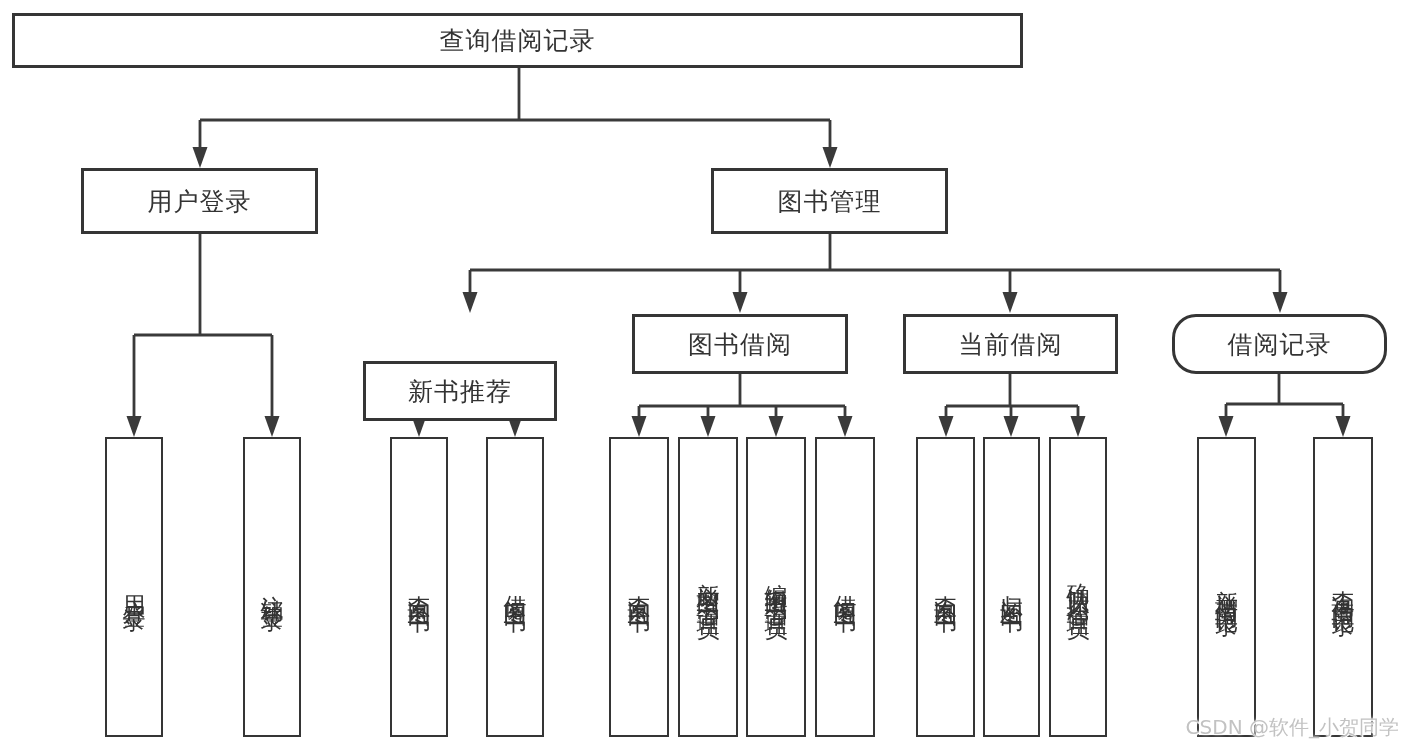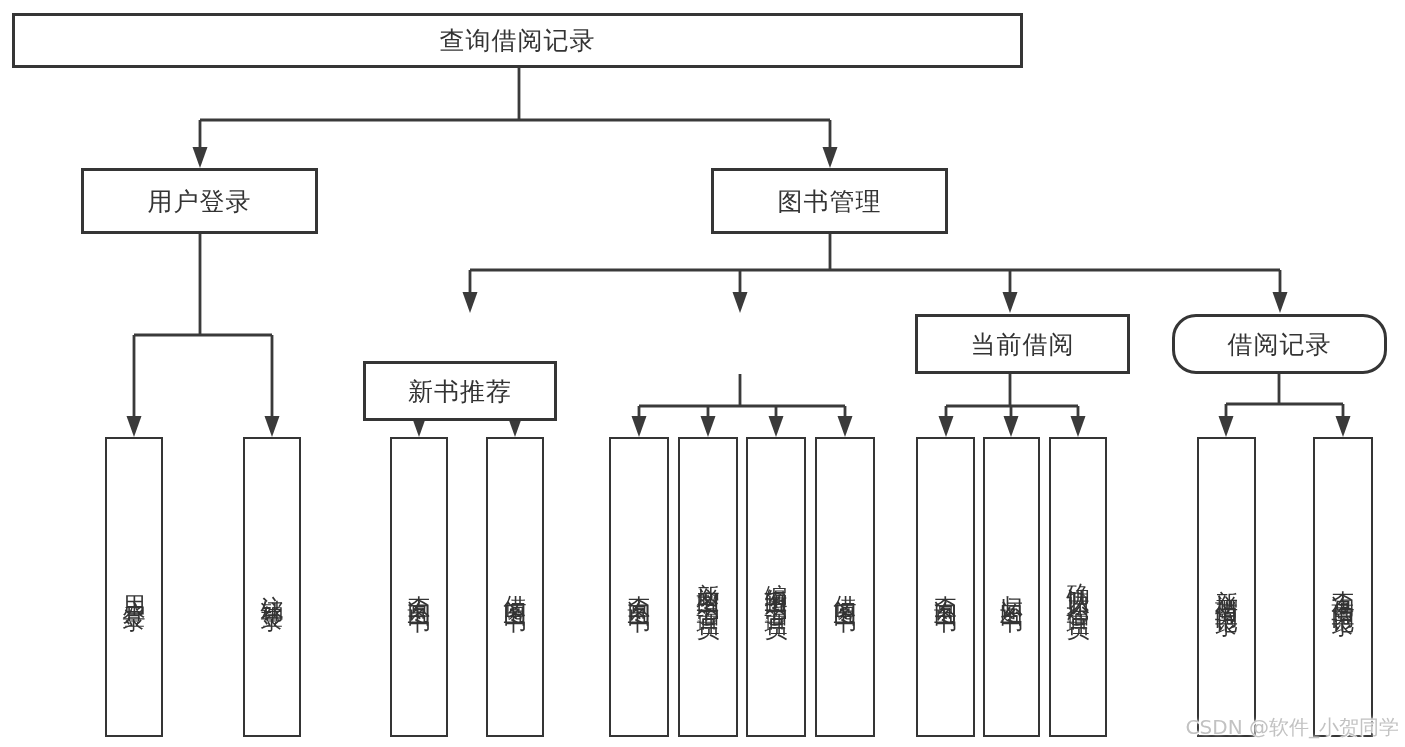--- a/index.html
+++ b/index.html
@@ -65,21 +65,21 @@
     line-height:1;
     top:437px;
     height:300px;
   }
   
   .n-root{left:12px;top:13px;width:1011px;height:55px;}
   .n-user{left:81px;top:168px;width:237px;height:66px;}
   .n-mgmt{left:711px;top:168px;width:237px;height:66px;}
   .n-rec{left:363px;top:313px;width:194px;height:60px;margin-top:48px;}
   .n-bor{left:632px;top:314px;width:216px;height:60px;}
-  .n-cur{left:903px;top:314px;width:215px;height:60px;margin-left:12px;}
+  .n-cur{left:903px;top:314px;width:215px;height:60px;}
   .n-recs{left:1172px;top:314px;width:215px;height:60px;border-radius:24px;}
   .lf-u1{left:105px;width:58px;}
   .lf-u2{left:243px;width:58px;}
   .lf-r1{left:390px;width:58px;}
   .lf-r2{left:486px;width:58px;}
   .lf-b1{left:609px;width:60px;}
   .lf-b2{left:678px;width:60px;}
   .lf-b3{left:746px;width:60px;}
   .lf-b4{left:815px;width:60px;}
   .lf-c1{left:916px;width:59px;}
@@ -161,20 +161,21 @@
       <polygon points="1335.5,416 1350.5,416 1343,437"></polygon>
     </g>
   </svg>
 
   <div class="node hnode root n-root">查询借阅记录</div>
 
   <div class="node hnode n-user">用户登录</div>
   <div class="node hnode n-mgmt">图书管理</div>
 
   <div class="node hnode n-rec">新书推荐</div>
+  <div class="node hnode n-bor">图书借阅</div>
   <div class="node hnode n-cur">当前借阅</div>
   <div class="node hnode n-recs">借阅记录</div>
 
   <div class="node leaf lf-u1">用户登录</div>
   <div class="node leaf lf-u2">注销登录</div>
 
   <div class="node leaf lf-r1">查询图书</div>
   <div class="node leaf lf-r2">借阅图书</div>
 
   <div class="node leaf lf-b1">查询图书</div>

